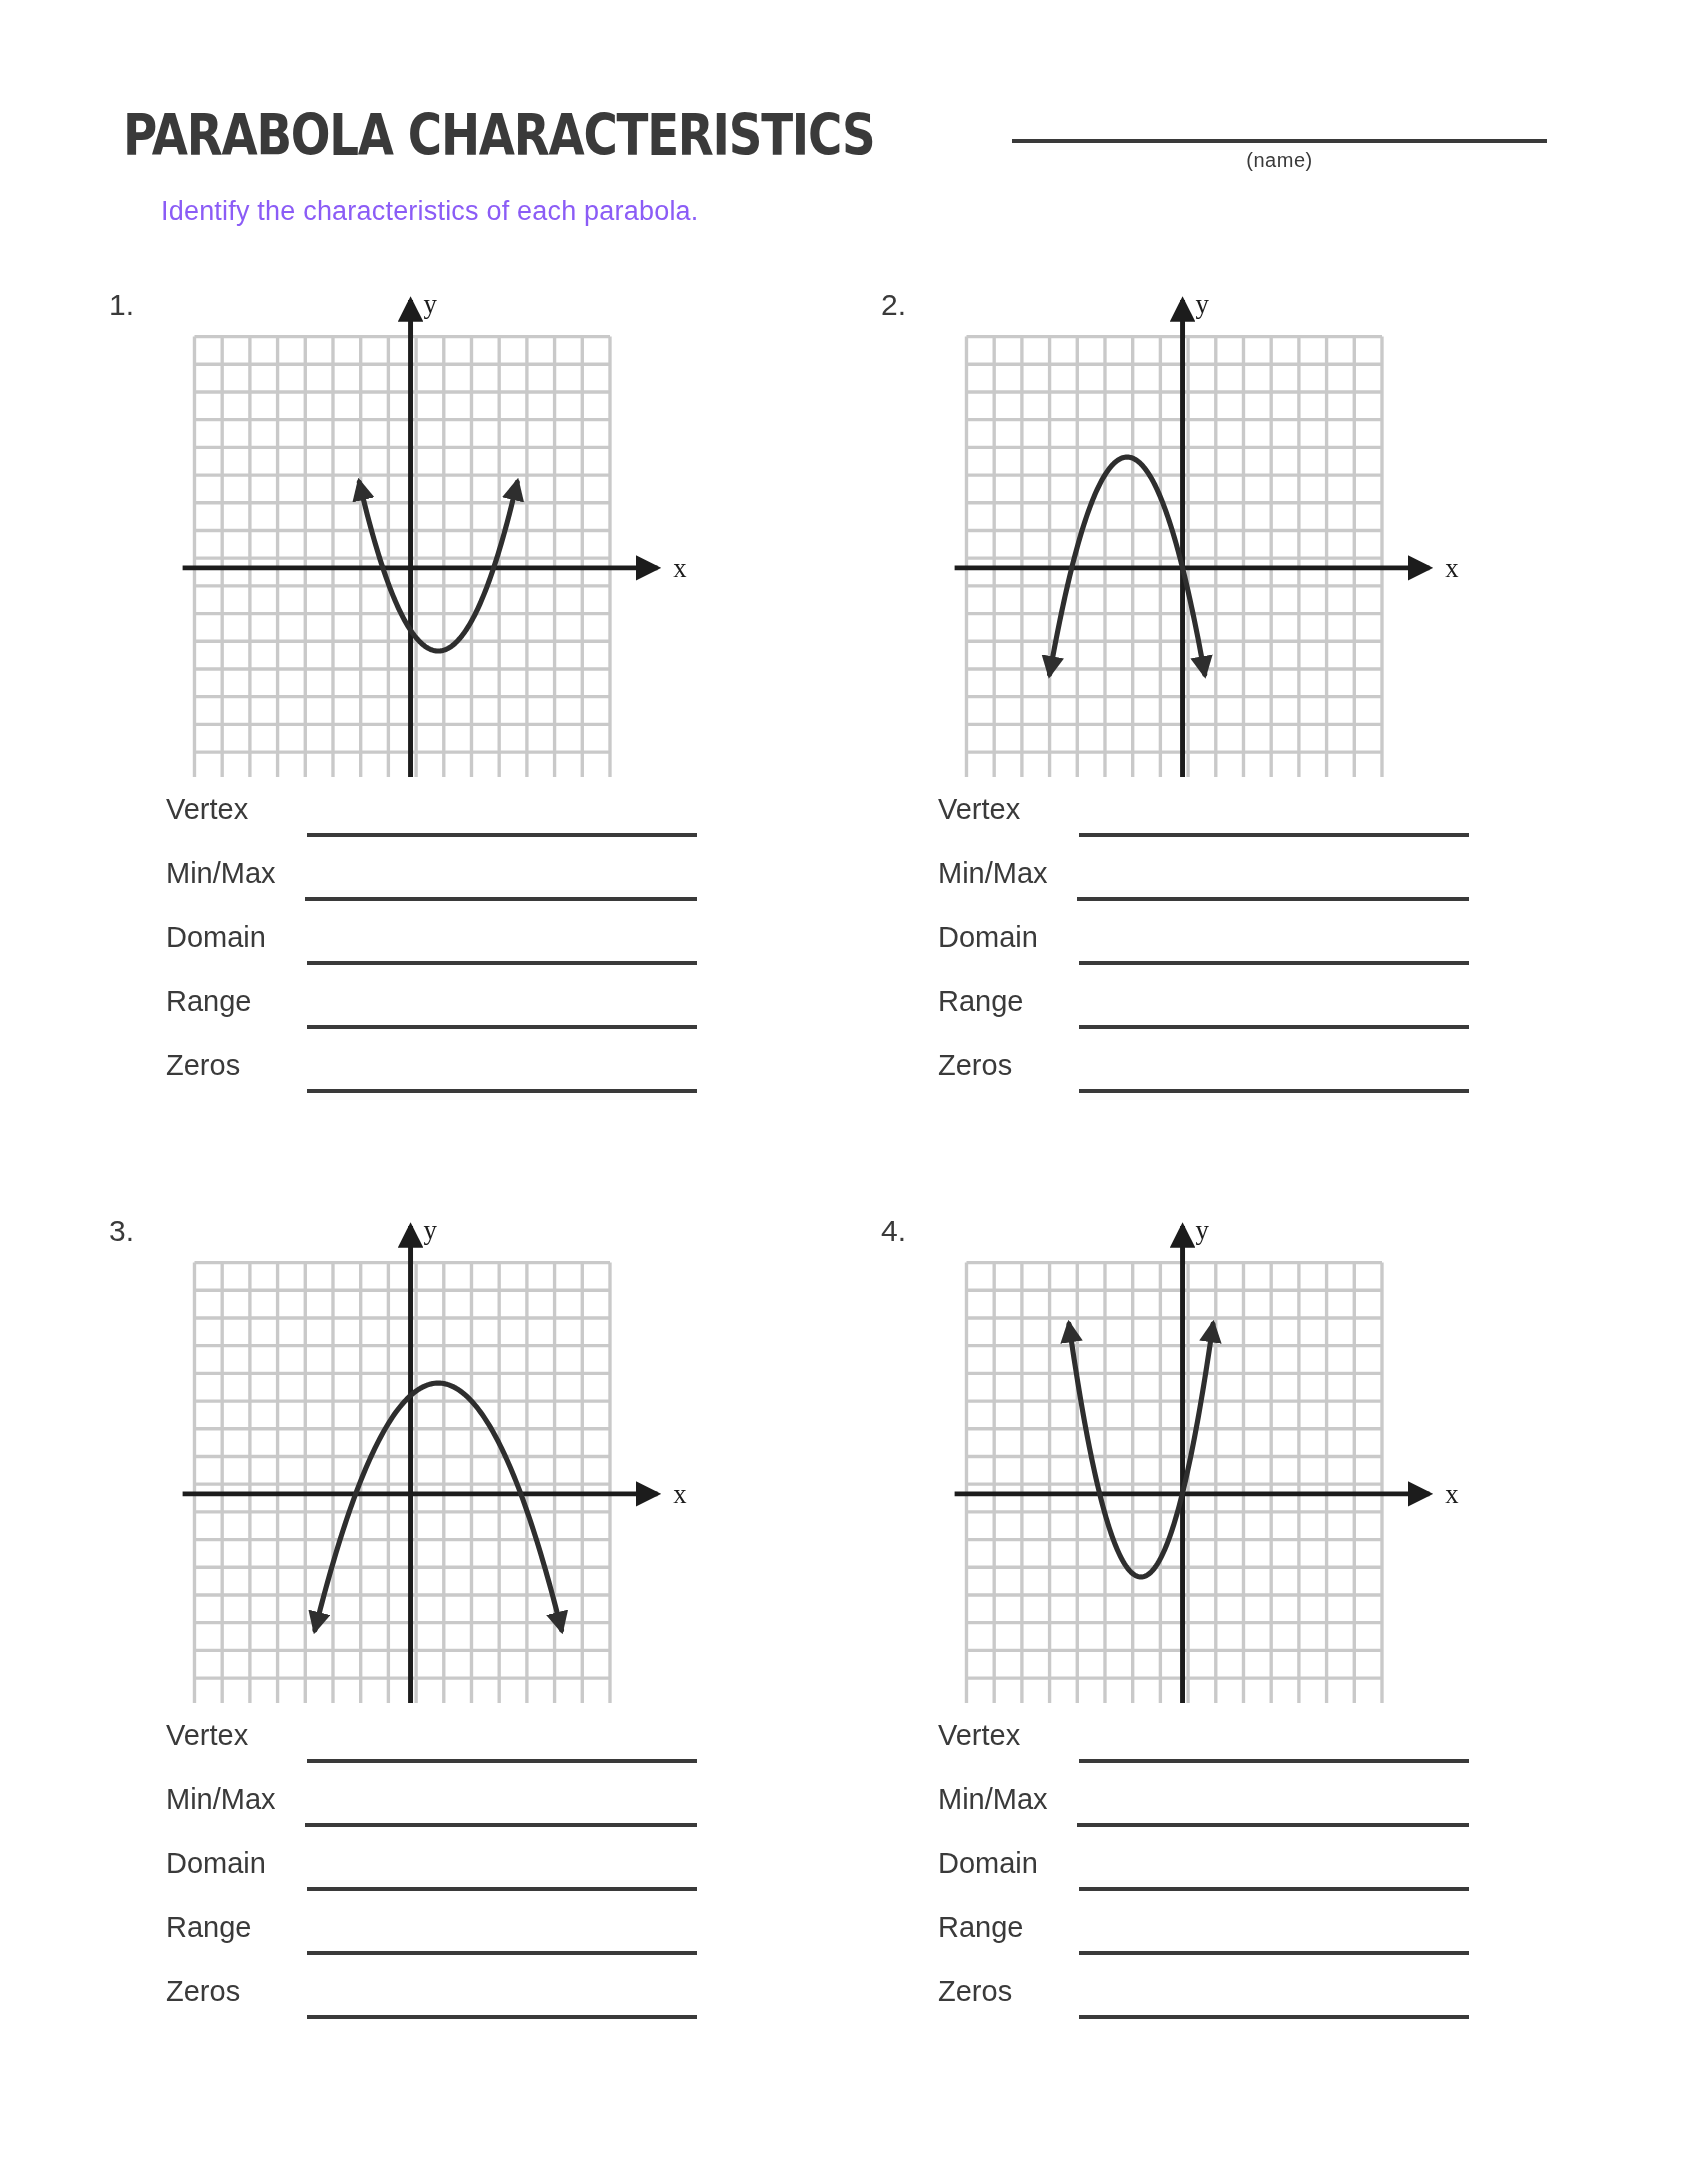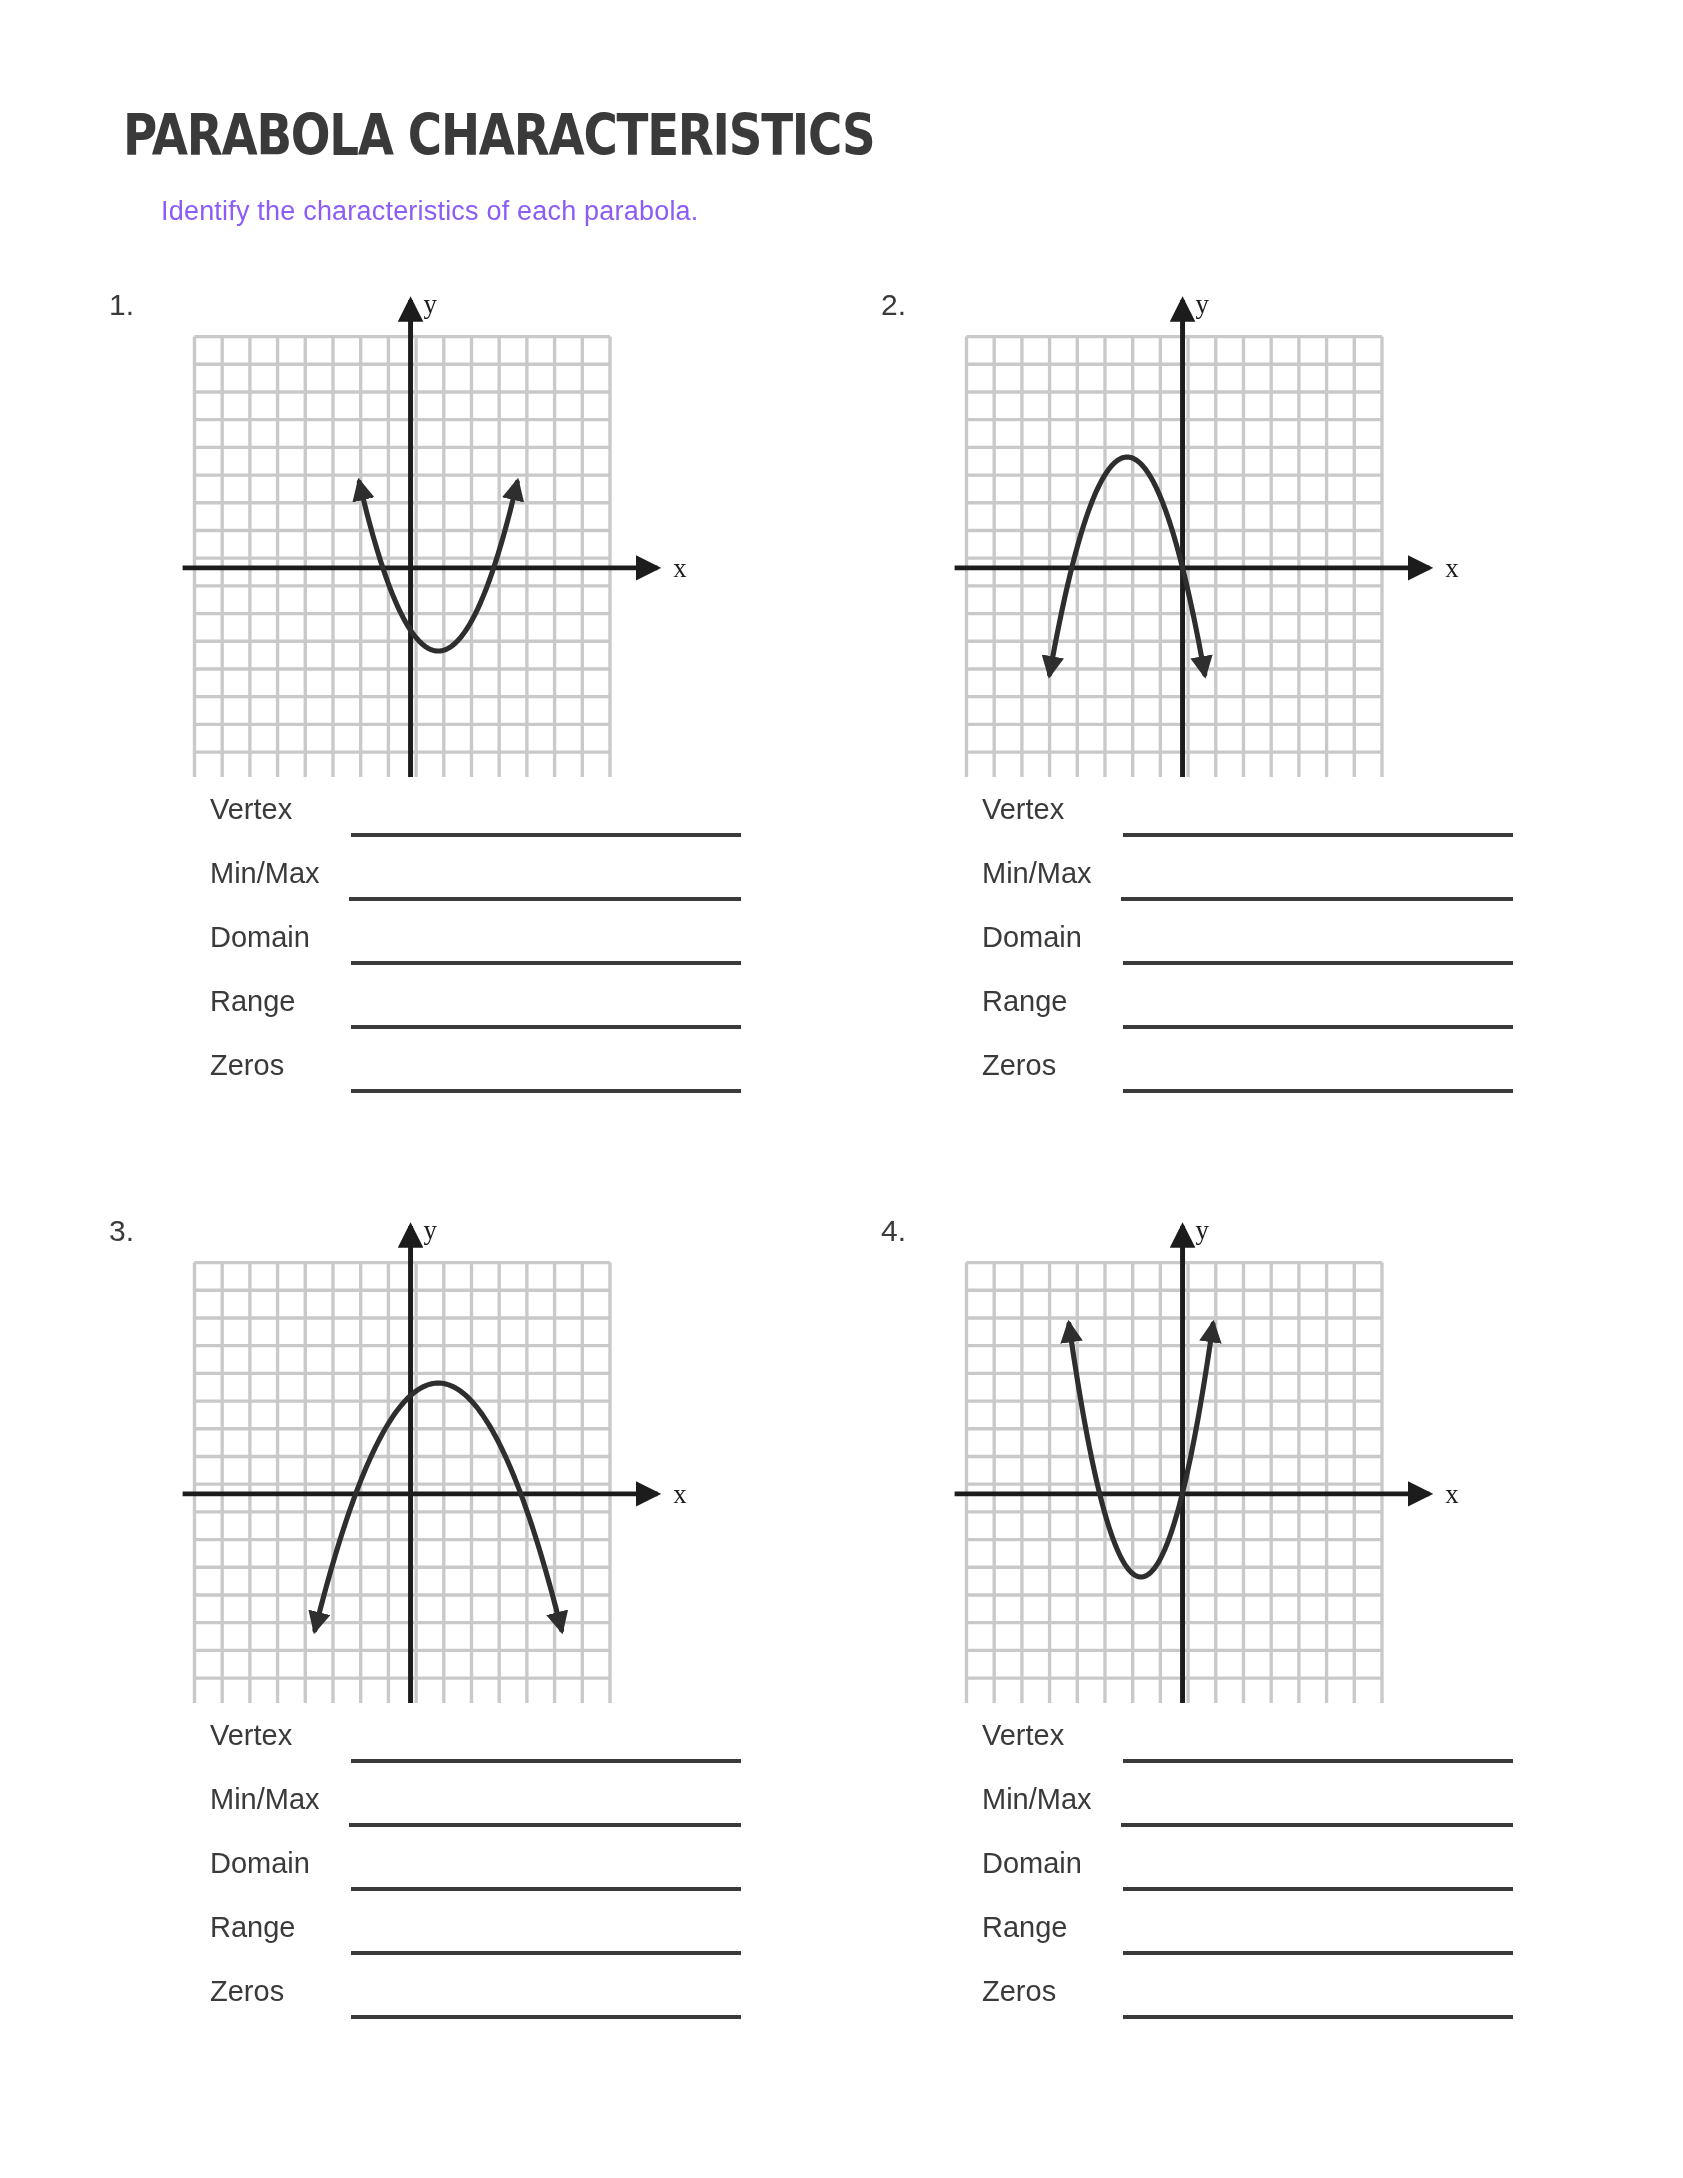--- a/index.html
+++ b/index.html
@@ -85,21 +85,20 @@
     height: 495px;
   }
   .graph-wrap svg { display: block; }
 
   
   .answers {
     position: absolute;
     left: 57px;
     top: 511px;
     width: 634px;
-    margin-left: 44px;
   }
   .answer-row {
     position: relative;
     height: 64px;
   }
   .answer-label {
     position: absolute;
     left: 0;
     top: 0;
     font-size: 29px;
@@ -114,20 +113,24 @@
     background: #3a3a3a;
   }
   .answer-row.wide .answer-line { left: 141px; width: 390px; }
   .answer-row.narrow .answer-line { left: 147px; width: 384px; }
 </style>
 </head>
 <body>
 
 <div id="header">
   <div id="worksheet-title">PARABOLA CHARACTERISTICS</div>
+  <div id="name-block">
+    <div id="name-rule"></div>
+    <div id="name-caption">(name)</div>
+  </div>
   <div id="worksheet-subtitle">Identify the characteristics of each parabola.</div>
 </div>
 
 <div class="problem" id="problem-1" style="left:109px; top:282px;">
   <div class="problem-number">1.</div>
   <div class="graph-wrap">
       <svg width="554" height="495" viewBox="0 0 560 500">
         <g>
           <line x1="48" y1="55" x2="48" y2="503" stroke="#c9c9c9" stroke-width="3.4"></line>
           <line x1="76" y1="55" x2="76" y2="503" stroke="#c9c9c9" stroke-width="3.4"></line>

